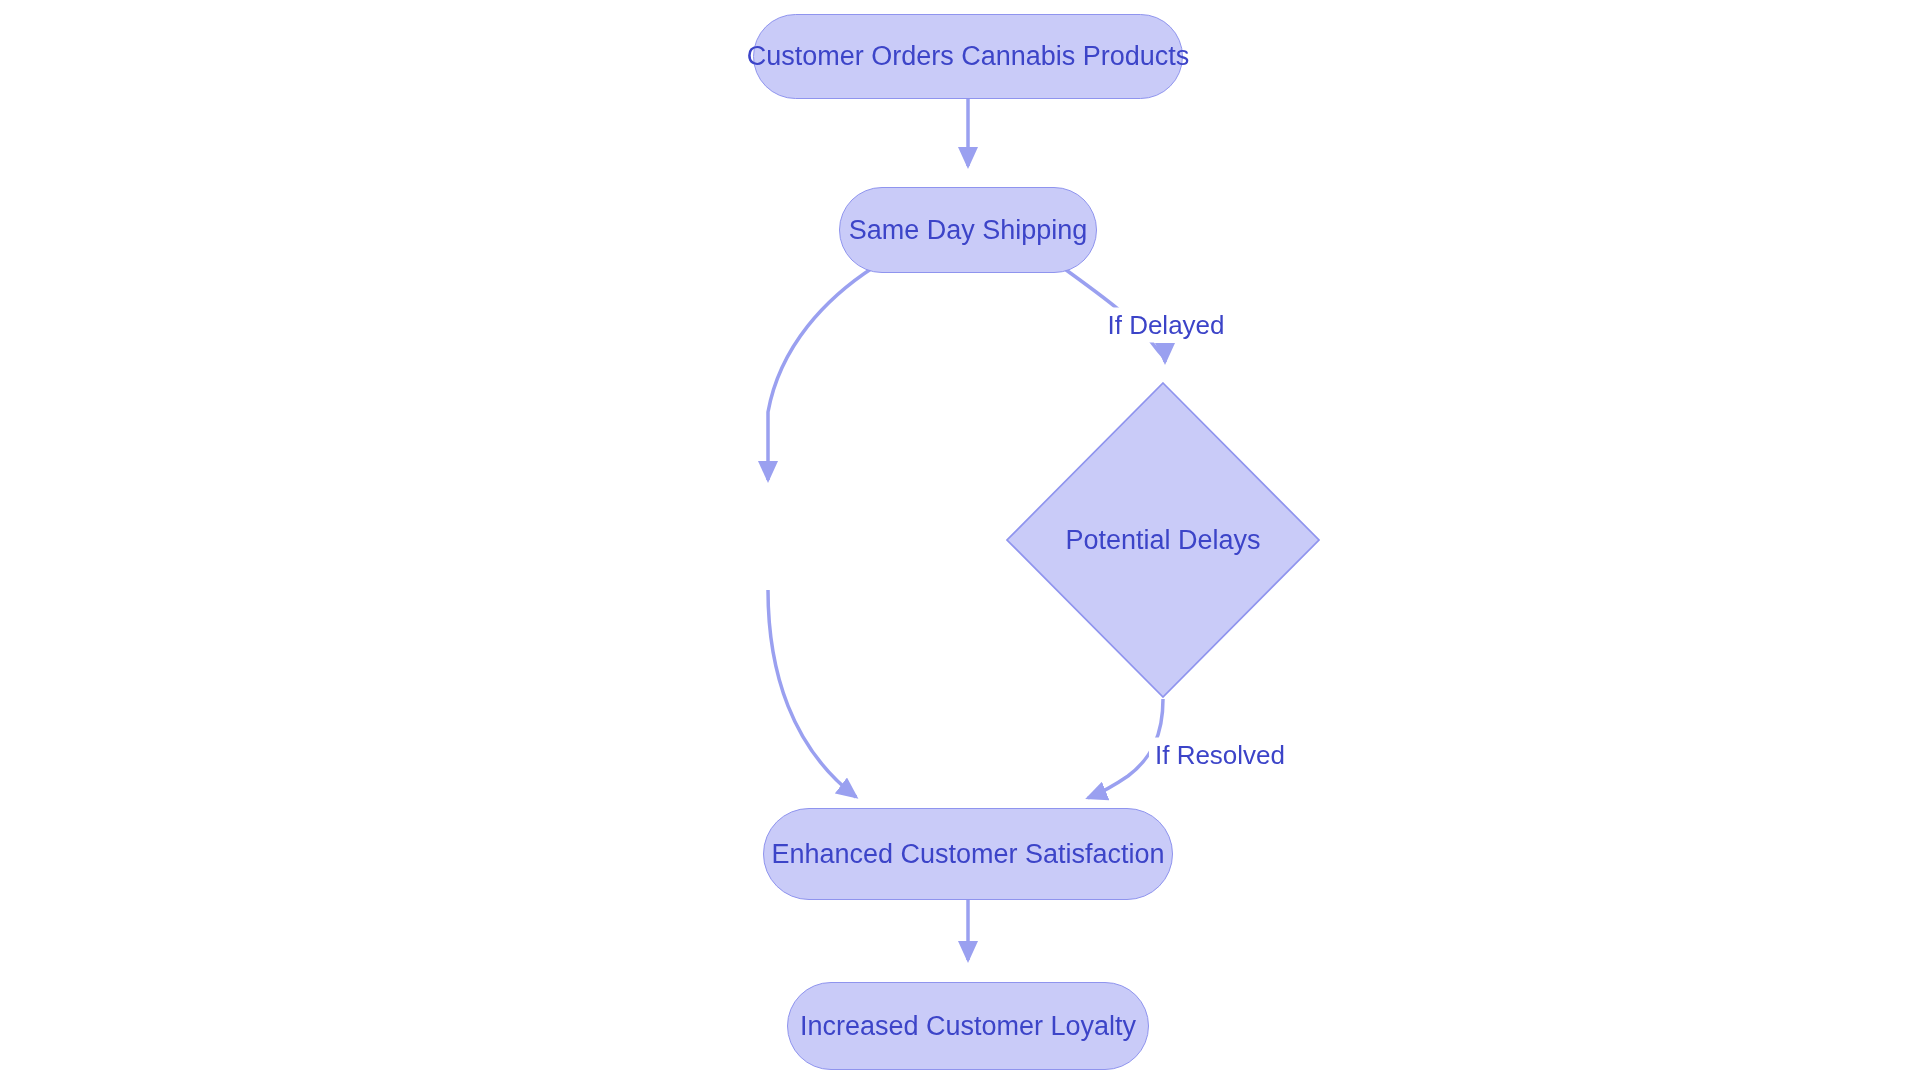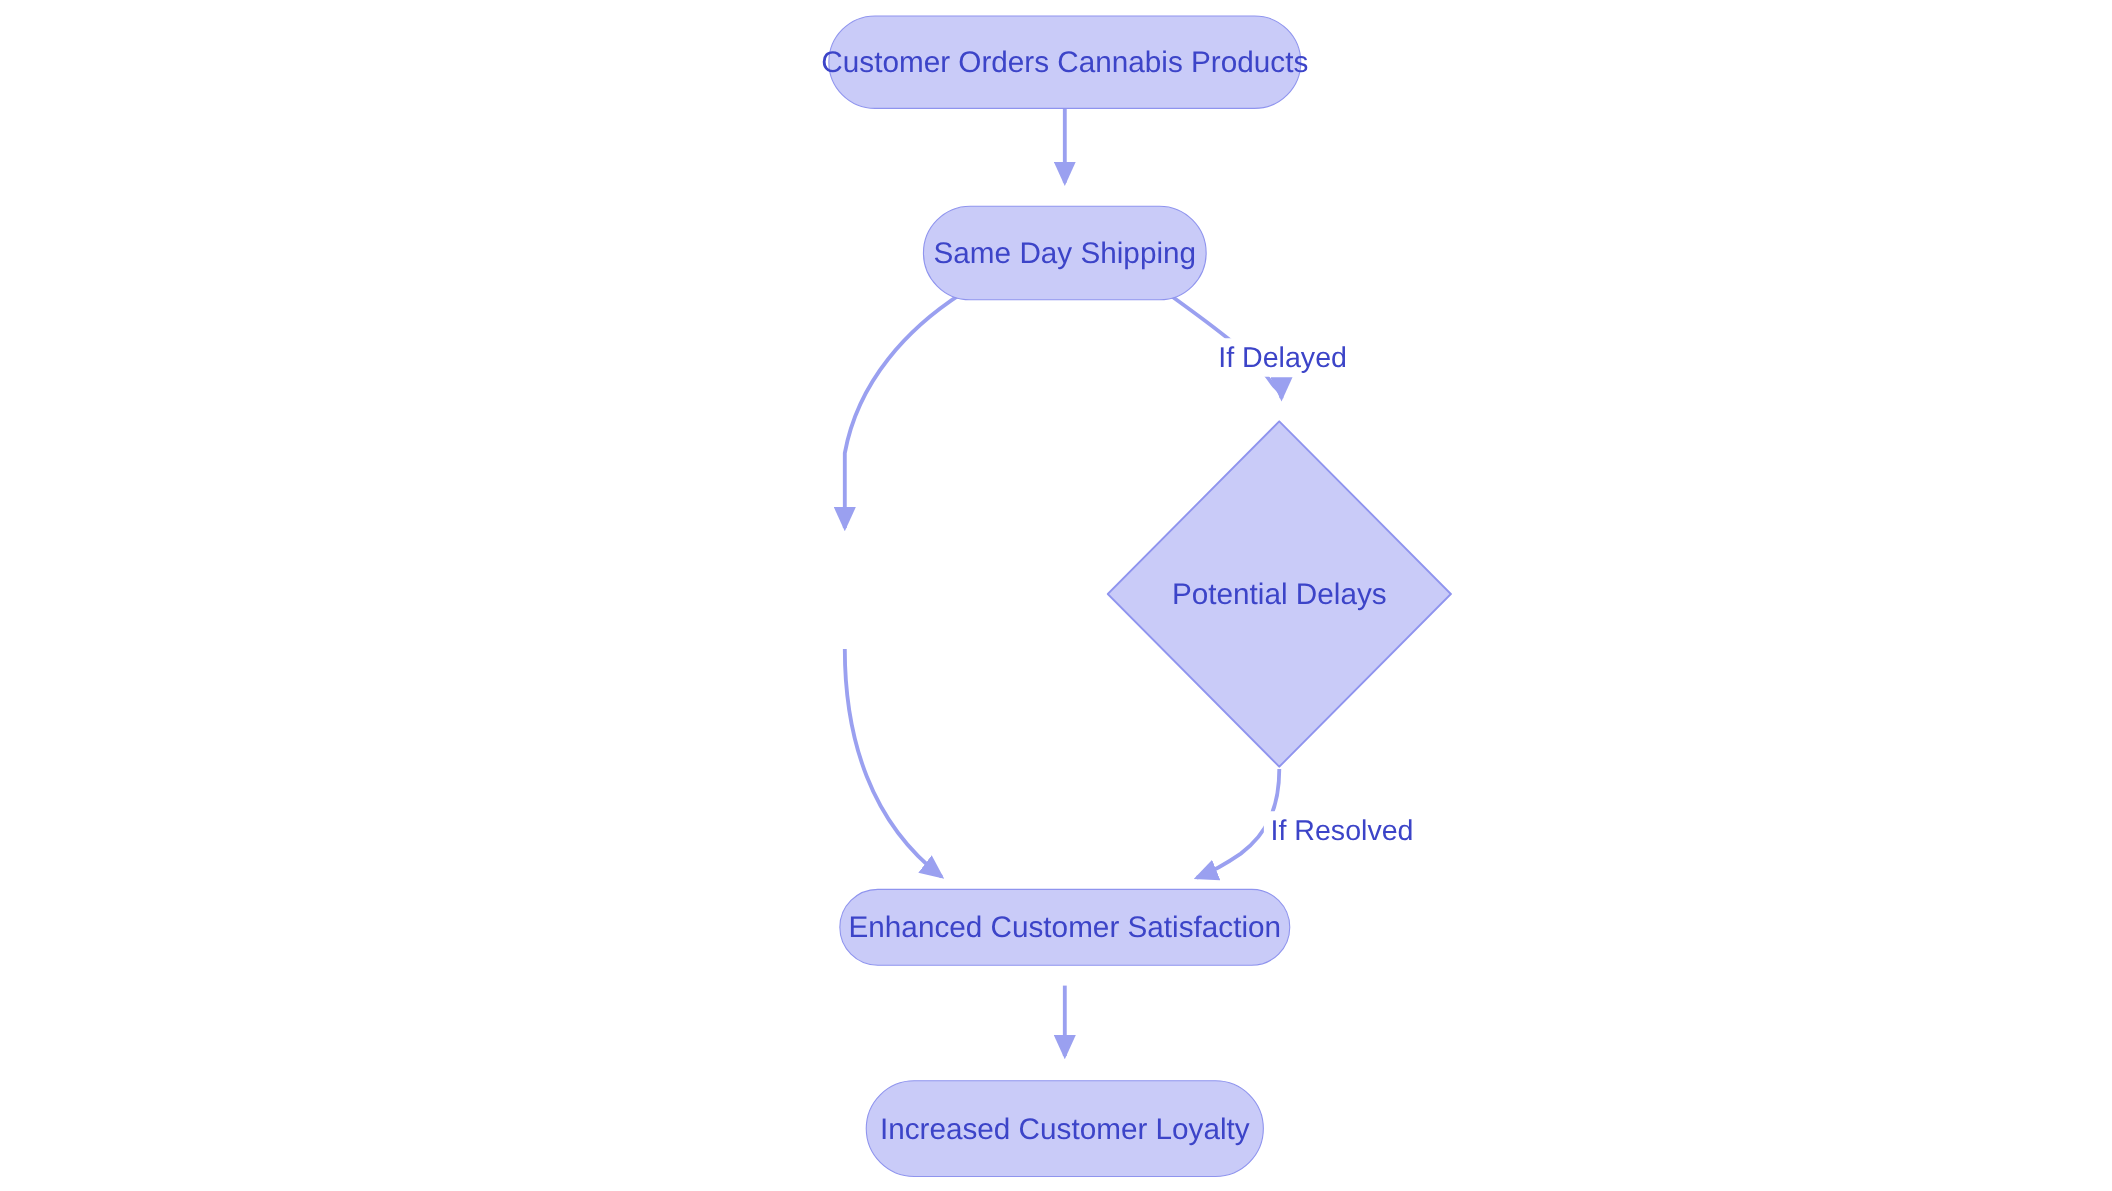--- a/index.html
+++ b/index.html
@@ -35,21 +35,21 @@
   }
   .pill{
     background:var(--node-fill);
     border:1.7px solid var(--node-border);
     border-radius:46px;
   }
   .node-order      {left:753px;  top:14px;  width:430px; height:85px;}
   .node-shipping   {left:839px;  top:187px; width:258px; height:86px;}
   .node-quick      {left:600px;  top:504px; width:336px; height:84px;}
   .node-delays     {left:1006px; top:382px; width:314px; height:316px;}
-  .node-satisfaction{left:763px; top:808px; width:410px; height:70px;}
+  .node-satisfaction{left:763px; top:808px; width:410px; height:92px;}
   .node-loyalty    {left:787px;  top:982px; width:362px; height:88px;align-items:center;}
   .diamond-svg{position:absolute;left:0;top:0;width:100%;height:100%;}
   .diamond-svg polygon{
     fill:var(--node-fill);
     stroke:var(--node-border);
     stroke-width:1.7px;
   }
   .node-label{position:relative;z-index:2;}
   .edge-label{
     position:absolute;

